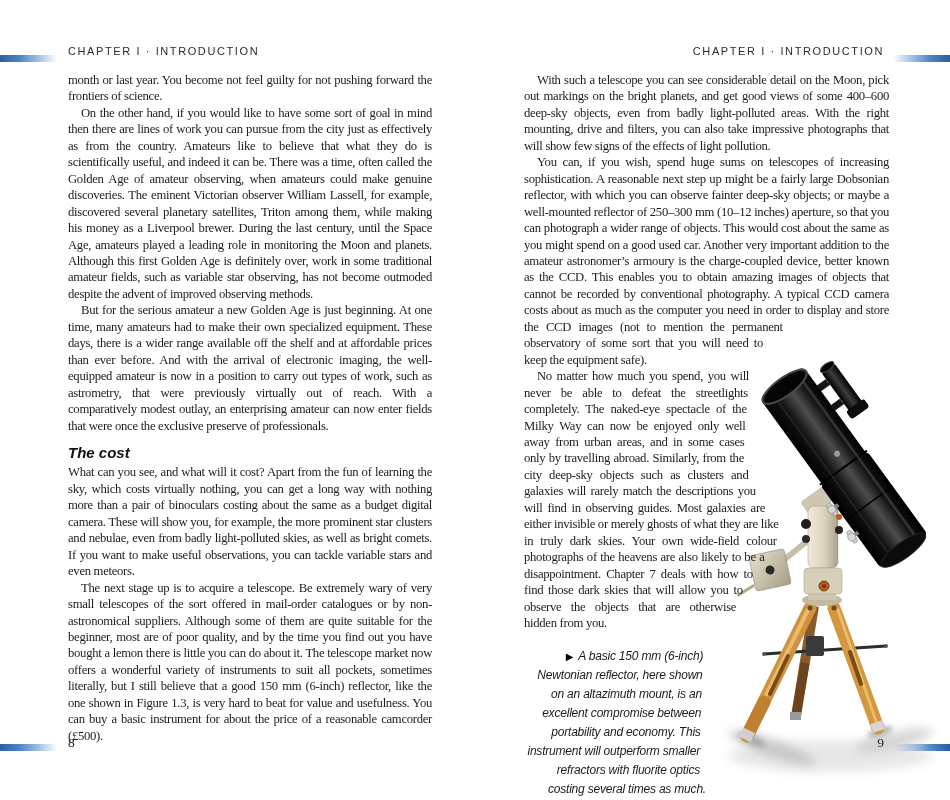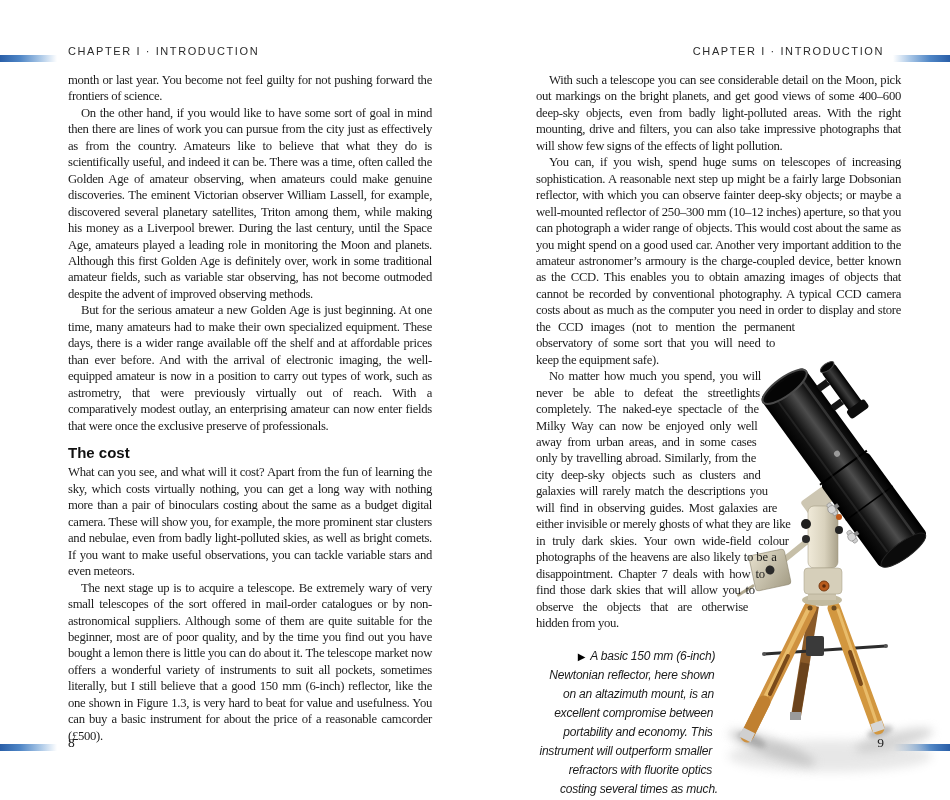--- a/index.html
+++ b/index.html
@@ -15,25 +15,25 @@
   .bar-bl{left:0;top:744px;background:linear-gradient(to right,#2a5fa8 0%,#4f86c6 35%,#a8c6e6 70%,rgba(255,255,255,0) 100%);}
   .bar-tr{right:0;top:55px;background:linear-gradient(to left,#2a5fa8 0%,#4f86c6 35%,#a8c6e6 70%,rgba(255,255,255,0) 100%);}
   .bar-br{right:0;top:744px;background:linear-gradient(to left,#2a5fa8 0%,#4f86c6 35%,#a8c6e6 70%,rgba(255,255,255,0) 100%);}
   .pagenum{position:absolute;top:735px;font-size:13.5px;color:#222;z-index:3;}
   .pn-left{left:68px;}
   .pn-right{right:66px;}
   
   .col{position:absolute;top:72px;font-size:12.7px;line-height:16.45px;
        letter-spacing:-0.3px;text-align:justify;z-index:2;}
   .col-left{left:68px;width:364px;}
-  .col-right{left:536px;width:365px;}
+  .col-right{left:524px;width:365px;}
   .col p{margin:0;text-indent:13px;}
   .col p.noindent{text-indent:0;}
   .sect-head{margin:11px 0 3px 0;font-family:"Liberation Sans", sans-serif;
-             font-weight:bold;font-size:15px;letter-spacing:0;color:#111;}
+             font-style:italic;font-weight:bold;font-size:15px;letter-spacing:0;color:#111;}
   
   .photo-wrap{float:right;width:365px;height:690px;shape-margin:4px;
     shape-outside:polygon(365px 256px,252px 268px,230px 300px,224px 384px,240px 420px,
       266px 452px,256px 480px,236px 506px,220px 532px,212px 556px,184px 572px,
       180px 690px,365px 690px);}
   .caption{margin-top:16px;width:182px;text-align:right;text-indent:0;
            font-family:"Liberation Sans", sans-serif;font-style:italic;
            font-size:12px;line-height:19px;letter-spacing:-0.2px;color:#1b1b1b;}
   .caption .arrow{font-style:normal;font-size:10px;margin-right:5px;color:#000;}
   .telescope-svg{position:absolute;left:690px;top:338px;width:260px;height:452px;z-index:1;}

